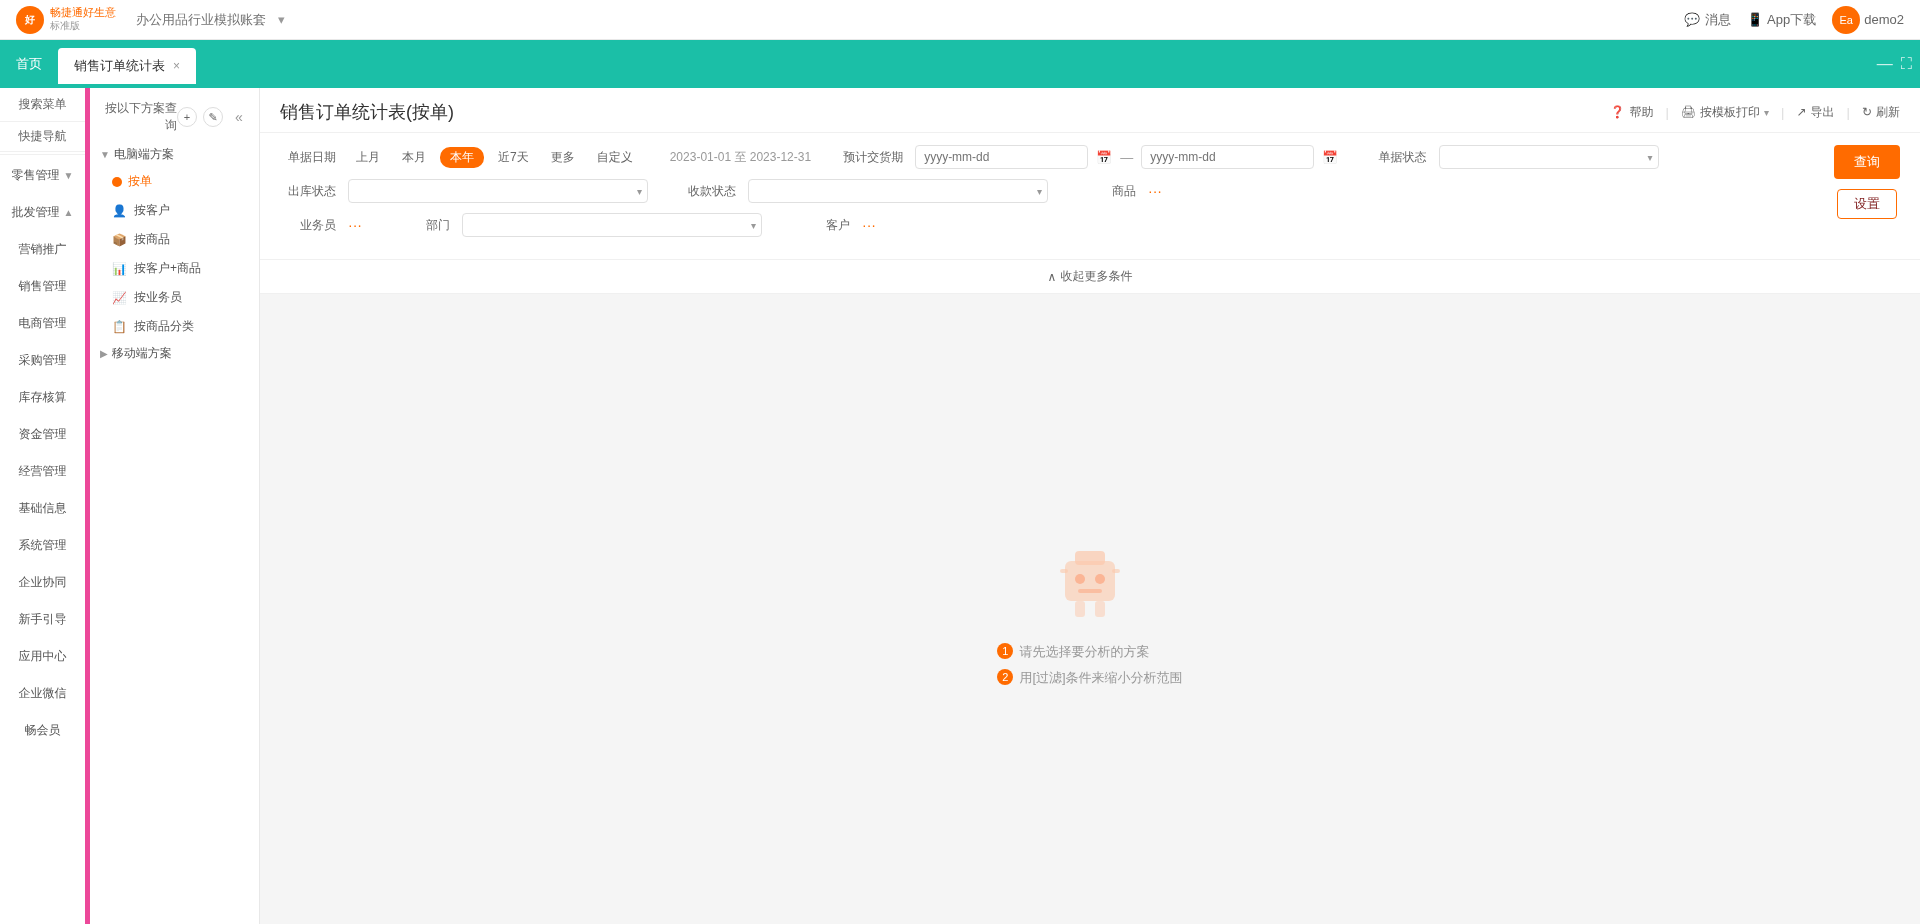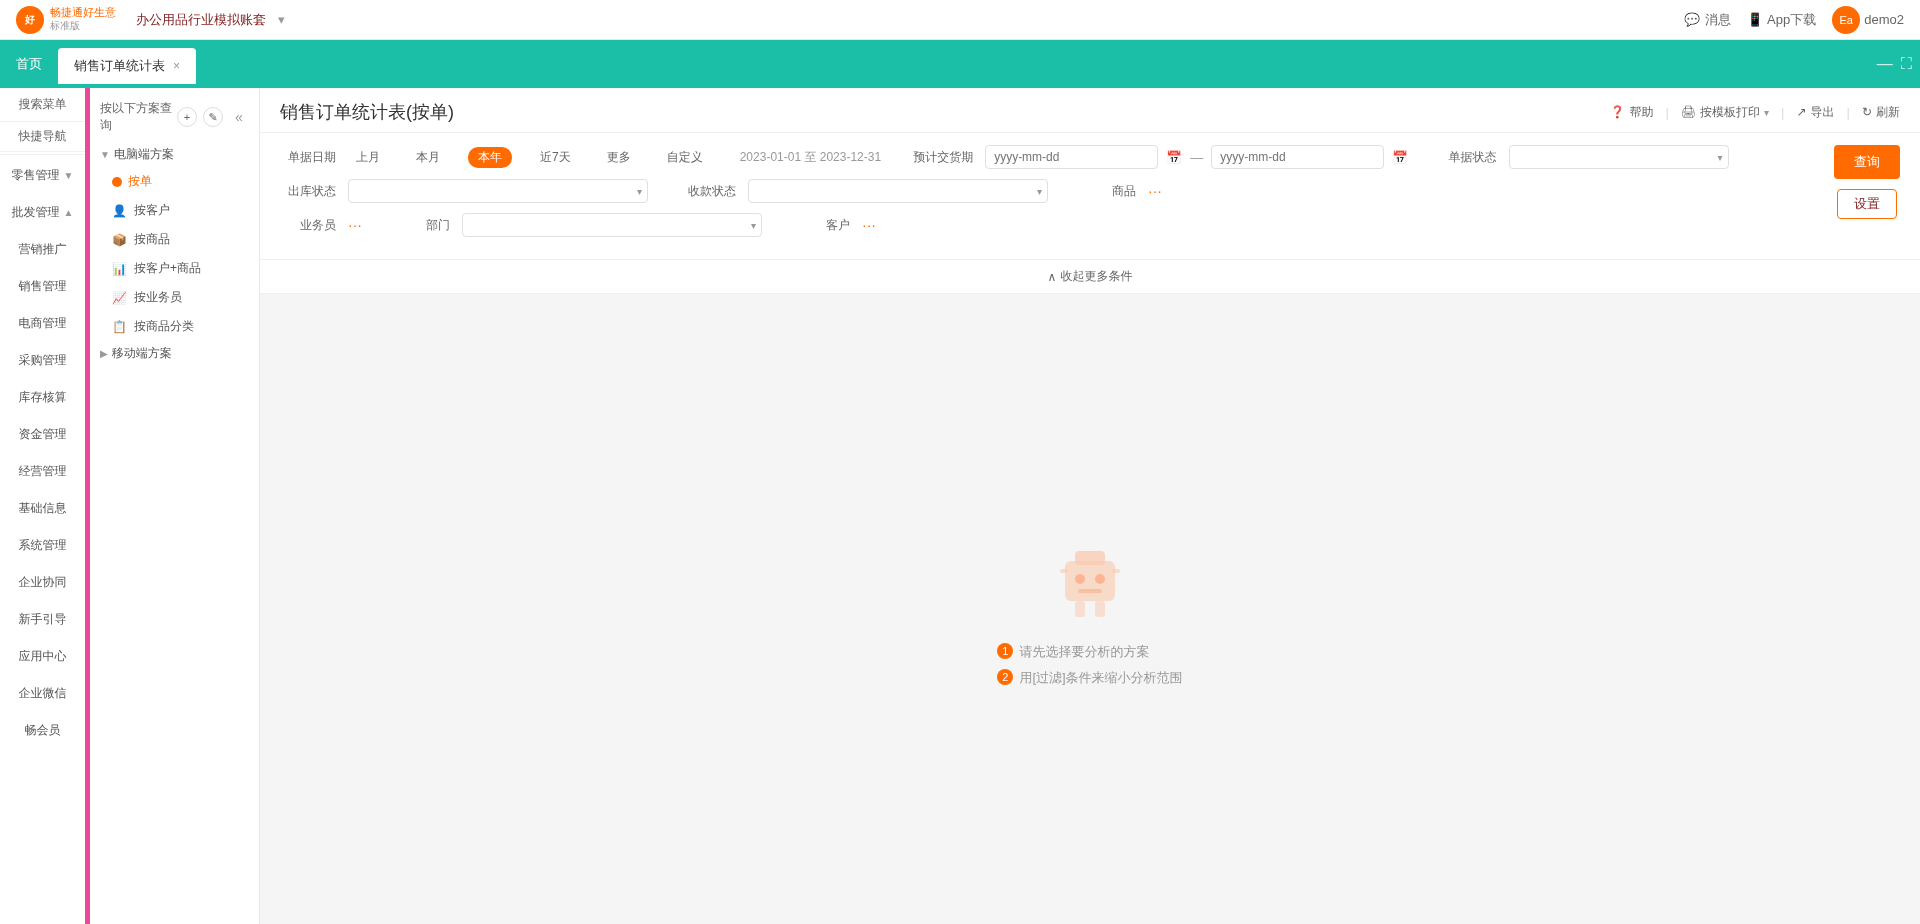--- a/index.html
+++ b/index.html
@@ -5,21 +5,21 @@
     * { box-sizing: border-box; margin: 0; padding: 0; }
     body { font-family: "Microsoft YaHei", "PingFang SC", sans-serif; font-size: 13px; background: #f5f5f5; color: #333; height: 924px; overflow: hidden; display: flex; flex-direction: column; }
 
     
     .top-bar { height: 40px; background: #fff; display: flex; align-items: center; justify-content: space-between; padding: 0 16px; border-bottom: 1px solid #e8e8e8; flex-shrink: 0; }
     .top-bar-left { display: flex; align-items: center; gap: 8px; }
     .logo-area { display: flex; align-items: center; gap: 6px; }
     .logo-circle { width: 28px; height: 28px; background: #ff6b00; border-radius: 50%; display: flex; align-items: center; justify-content: center; color: white; font-size: 10px; font-weight: bold; }
     .logo-text { font-size: 11px; color: #ff6b00; line-height: 1.2; }
     .logo-sub { font-size: 10px; color: #999; }
-    .app-title { font-size: 13px; color: #7f1d1d; margin-left: 12px; }
+    .app-title { font-size: 13px; color: #737373; margin-left: 12px; }
     .title-dropdown { color: #999; margin-left: 4px; cursor: pointer; }
     .top-bar-right { display: flex; align-items: center; gap: 16px; }
     .top-right-item { display: flex; align-items: center; gap: 4px; color: #666; font-size: 13px; cursor: pointer; }
     .avatar { width: 28px; height: 28px; border-radius: 50%; background: #ff6b00; display: flex; align-items: center; justify-content: center; color: white; font-size: 11px; }
 
     
     .tab-bar { height: 48px; background: #1bbfa7; display: flex; align-items: center; padding: 0 0; flex-shrink: 0; position: relative; }
     .tab-item { height: 40px; display: flex; align-items: center; padding: 0 16px; cursor: pointer; color: rgba(255,255,255,0.85); font-size: 13px; }
     .tab-item.home { color: white; }
     .tab-item.active { background: white; color: #333; border-radius: 4px 4px 0 0; position: relative; margin: 4px 0 0 0; height: 36px; }
@@ -38,21 +38,21 @@
     .sidebar-item.has-arrow { flex-direction: row; justify-content: center; gap: 4px; }
     .sidebar-item .arrow { font-size: 10px; color: #999; }
     .sidebar-divider { height: 1px; background: #f0f0f0; margin: 2px 0; }
 
     
     .content-area { flex: 1; display: flex; overflow: hidden; }
 
     
     .scheme-panel { width: 170px; background: white; border-right: 1px solid #e8e8e8; padding: 8px 0; flex-shrink: 0; overflow-y: auto; }
     .scheme-panel-header { display: flex; align-items: center; justify-content: space-between; padding: 4px 10px 8px; }
-    .scheme-panel-title { font-size: 12px; color: #666; }
+    .scheme-panel-title { font-size: 12px; color: #666; text-align: right; }
     .scheme-panel-actions { display: flex; gap: 6px; }
     .scheme-action-btn { width: 20px; height: 20px; border-radius: 50%; border: 1px solid #ddd; display: flex; align-items: center; justify-content: center; cursor: pointer; font-size: 11px; color: #666; }
     .scheme-action-btn.collapse { background: none; border: none; color: #999; font-size: 14px; }
     .scheme-section { }
     .scheme-section-header { display: flex; align-items: center; padding: 4px 10px; cursor: pointer; }
     .scheme-section-arrow { font-size: 10px; color: #999; margin-right: 4px; }
     .scheme-section-label { font-size: 12px; color: #555; }
     .scheme-item { display: flex; align-items: center; padding: 6px 10px 6px 22px; cursor: pointer; font-size: 12px; color: #555; gap: 6px; }
     .scheme-item.active { color: #ff6b00; }
     .scheme-item-icon { width: 16px; height: 16px; display: flex; align-items: center; justify-content: center; font-size: 12px; color: #888; }
@@ -64,21 +64,21 @@
     .page-title-bar { background: white; padding: 12px 20px 8px; display: flex; align-items: center; justify-content: space-between; border-bottom: 1px solid #f0f0f0; flex-shrink: 0; }
     .page-title { font-size: 18px; font-weight: 500; color: #333; }
     .page-title-actions { display: flex; align-items: center; gap: 12px; }
     .page-action-btn { display: flex; align-items: center; gap: 4px; font-size: 12px; color: #666; cursor: pointer; }
     .page-action-divider { color: #ddd; }
 
     
     .filter-panel { background: white; padding: 12px 20px; border-bottom: 1px solid #f0f0f0; flex-shrink: 0; }
     .filter-row { display: flex; align-items: center; margin-bottom: 10px; gap: 12px; flex-wrap: wrap; }
     .filter-label { font-size: 12px; color: #666; white-space: nowrap; min-width: 56px; text-align: right; }
-    .filter-date-group { display: flex; align-items: flex-start; gap: 20px; }
+    .filter-date-group { display: flex; align-items: flex-start; gap: 6px; }
     .date-btn { padding: 2px 8px; font-size: 12px; color: #666; cursor: pointer; border: none; background: none; }
     .date-btn.active { background: #ff6b00; color: white; border-radius: 10px; padding: 2px 10px; }
     .date-range-text { font-size: 12px; color: #999; margin-left: 17px; }
     .filter-select { border: 1px solid #e0e0e0; border-radius: 4px; padding: 4px 24px 4px 8px; font-size: 12px; color: #333; background: white; cursor: pointer; appearance: none; min-width: 180px; position: relative; }
     .filter-select-wrap { position: relative; display: inline-flex; align-items: center; }
     .filter-select-arrow { position: absolute; right: 6px; color: #999; font-size: 10px; pointer-events: none; }
     .filter-date-input { border: 1px solid #e0e0e0; border-radius: 4px; padding: 4px 8px; font-size: 12px; color: #999; min-width: 130px; }
     .filter-date-sep { color: #999; margin: 0 4px; }
     .filter-date-icon { color: #ff6b00; margin-left: 4px; cursor: pointer; }
     .filter-dots { color: #ff6b00; font-size: 14px; cursor: pointer; }

